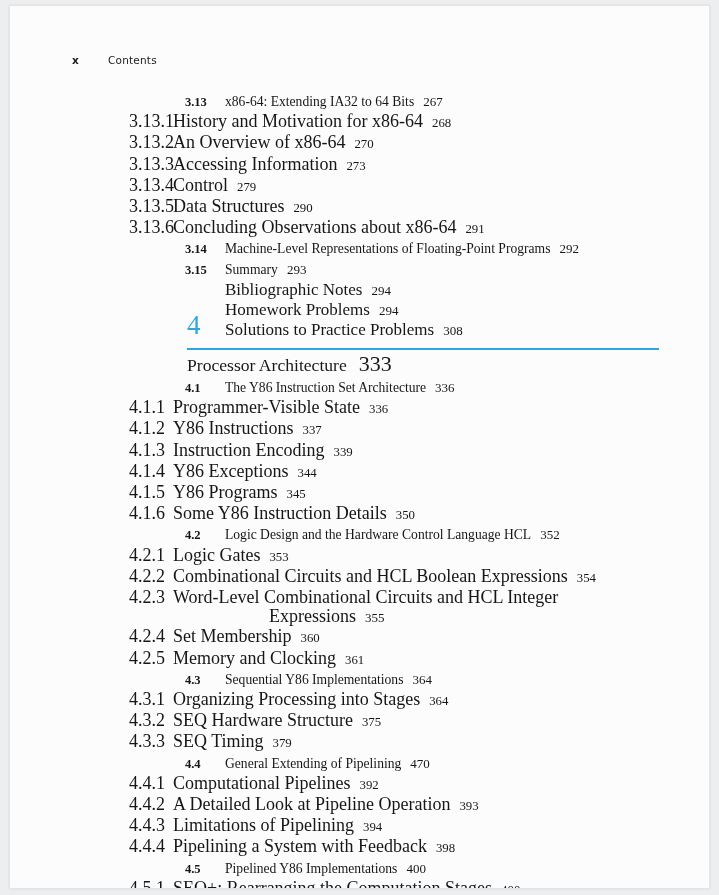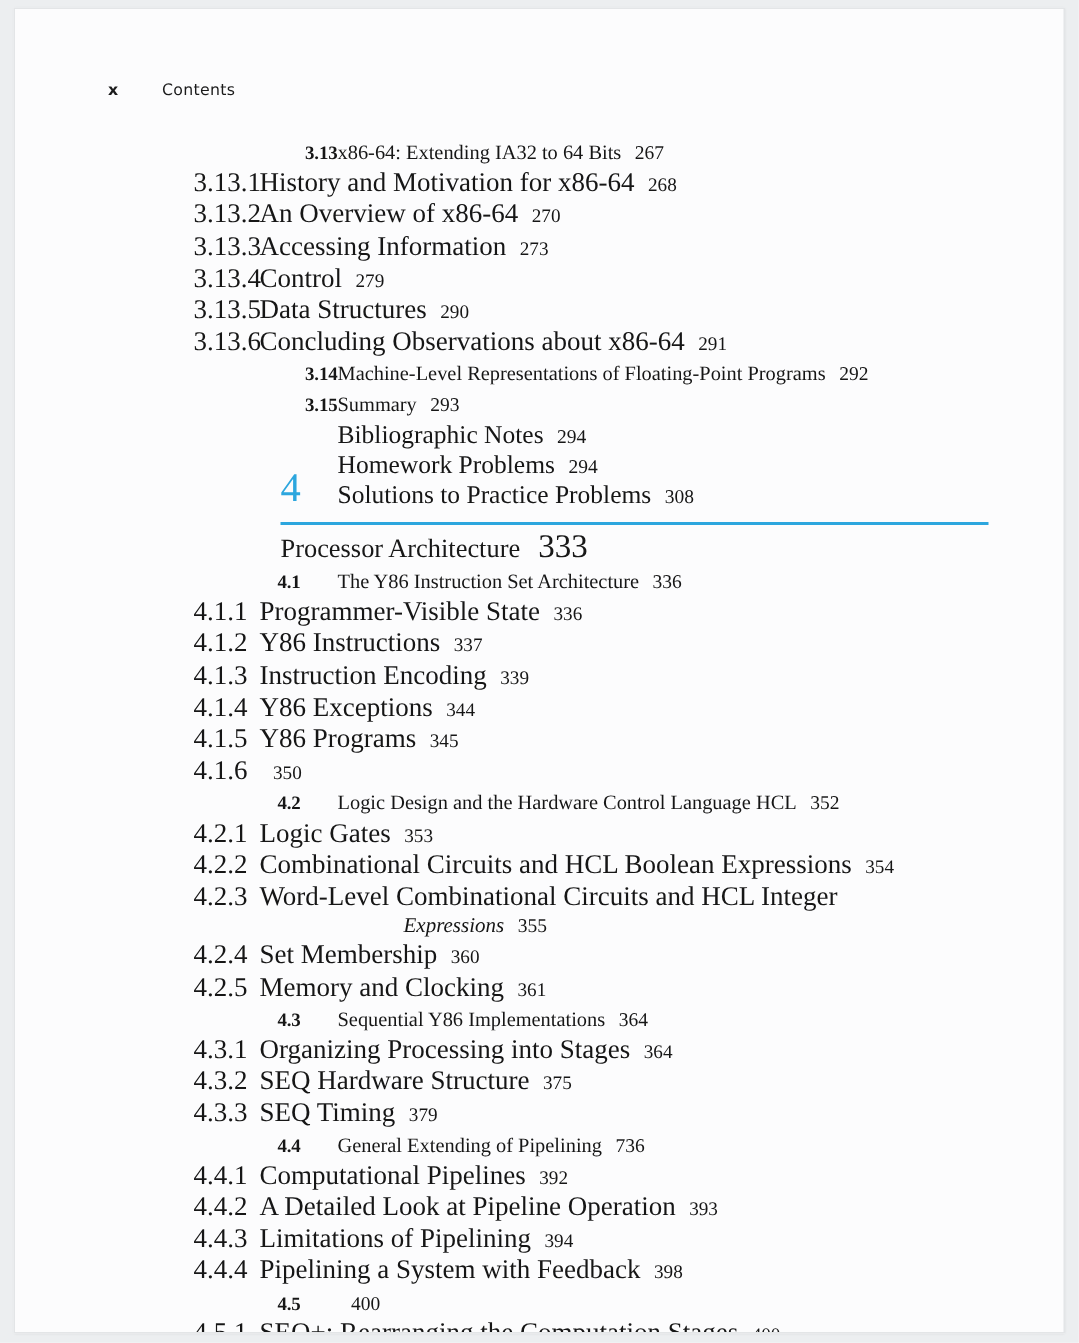--- a/index.html
+++ b/index.html
@@ -96,21 +96,21 @@
   }
   .row.plain .txt {
     font-size: 17px;
   }
 
   
   .row.cont .num {
     width: 0;
     margin-left: 259px;
   }
-  .row.cont .txt { font-size: 14px; font-style: italic; }
+  .row.cont .txt { font-size: 18px; }
 
   .pg {
     padding-left: 9px;
     font-size: 13.0px;
   }
   .row.lvl2 .pg { font-size: 12.8px; }
 
   
   #chapter-opener {
     position: absolute;
@@ -155,21 +155,21 @@
 
 <div id="page">
 
   <div id="running-head">
     <span class="folio">x</span>
     <span class="rh-title">Contents</span>
   </div>
 
   <div id="toc">
 
-    <div class="toc-block" id="block-ch3" style="top:86px;text-align:right;">
+    <div class="toc-block" id="block-ch3" style="top:86px;">
         <div class="row lvl1">
           <span class="num">3.13</span>
           <span class="txt">x86-64: Extending IA32 to 64 Bits</span>
           <span class="pg">267</span>
         </div>
         <div class="row lvl2">
           <span class="num">3.13.1</span>
           <span class="txt">History and Motivation for x86-64</span>
           <span class="pg">268</span>
         </div>
@@ -260,20 +260,21 @@
           <span class="txt">Y86 Exceptions</span>
           <span class="pg">344</span>
         </div>
         <div class="row lvl2">
           <span class="num">4.1.5</span>
           <span class="txt">Y86 Programs</span>
           <span class="pg">345</span>
         </div>
         <div class="row lvl2">
           <span class="num">4.1.6</span>
+          <span class="txt">Some Y86 Instruction Details</span>
           <span class="pg">350</span>
         </div>
         <div class="row lvl1">
           <span class="num">4.2</span>
           <span class="txt">Logic Design and the Hardware Control Language HCL</span>
           <span class="pg">352</span>
         </div>
         <div class="row lvl2">
           <span class="num">4.2.1</span>
           <span class="txt">Logic Gates</span>
@@ -319,21 +320,21 @@
           <span class="pg">375</span>
         </div>
         <div class="row lvl2">
           <span class="num">4.3.3</span>
           <span class="txt">SEQ Timing</span>
           <span class="pg">379</span>
         </div>
         <div class="row lvl1">
           <span class="num">4.4</span>
           <span class="txt">General Extending of Pipelining</span>
-          <span class="pg">736</span>
+          <span class="pg">470</span>
         </div>
         <div class="row lvl2">
           <span class="num">4.4.1</span>
           <span class="txt">Computational Pipelines</span>
           <span class="pg">392</span>
         </div>
         <div class="row lvl2">
           <span class="num">4.4.2</span>
           <span class="txt">A Detailed Look at Pipeline Operation</span>
           <span class="pg">393</span>
@@ -343,20 +344,21 @@
           <span class="txt">Limitations of Pipelining</span>
           <span class="pg">394</span>
         </div>
         <div class="row lvl2">
           <span class="num">4.4.4</span>
           <span class="txt">Pipelining a System with Feedback</span>
           <span class="pg">398</span>
         </div>
         <div class="row lvl1">
           <span class="num">4.5</span>
+          <span class="txt">Pipelined Y86 Implementations</span>
           <span class="pg">400</span>
         </div>
         <div class="row lvl2">
           <span class="num">4.5.1</span>
           <span class="txt">SEQ+: Rearranging the Computation Stages</span>
           <span class="pg">400</span>
         </div>
       </div>
 
   </div>

